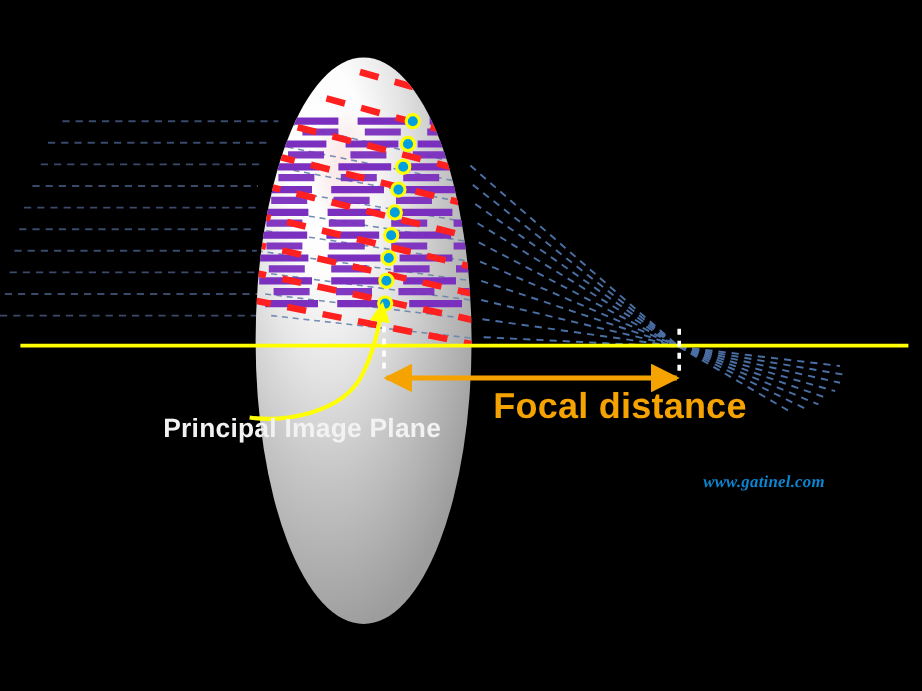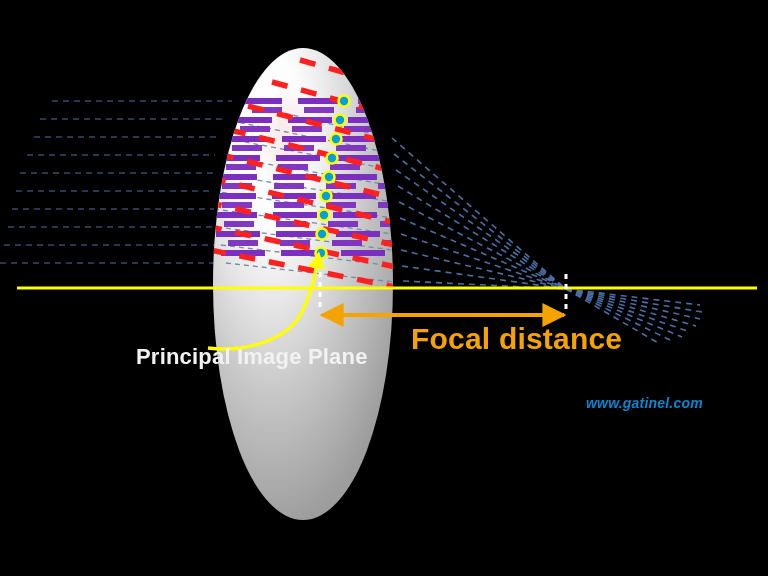--- a/index.html
+++ b/index.html
@@ -39,20 +39,21 @@
     top: 322px;
     font-size: 30px;
     color: #f5a300;
   }
   #watermark {
     left: 586px;
     top: 395px;
     font-size: 14px;
     font-style: italic;
     color: #0c85d0;
+    font-family: Liberation Serif, serif;
   }
 </style>
 </head>
 <body>
 
 <div id="stage">
 
   <svg id="svg-layer" viewBox="0 0 768 576" xmlns="http://www.w3.org/2000/svg">
     <defs>
       <radialGradient id="lensGrad" cx="33%" cy="20%" r="82%">

